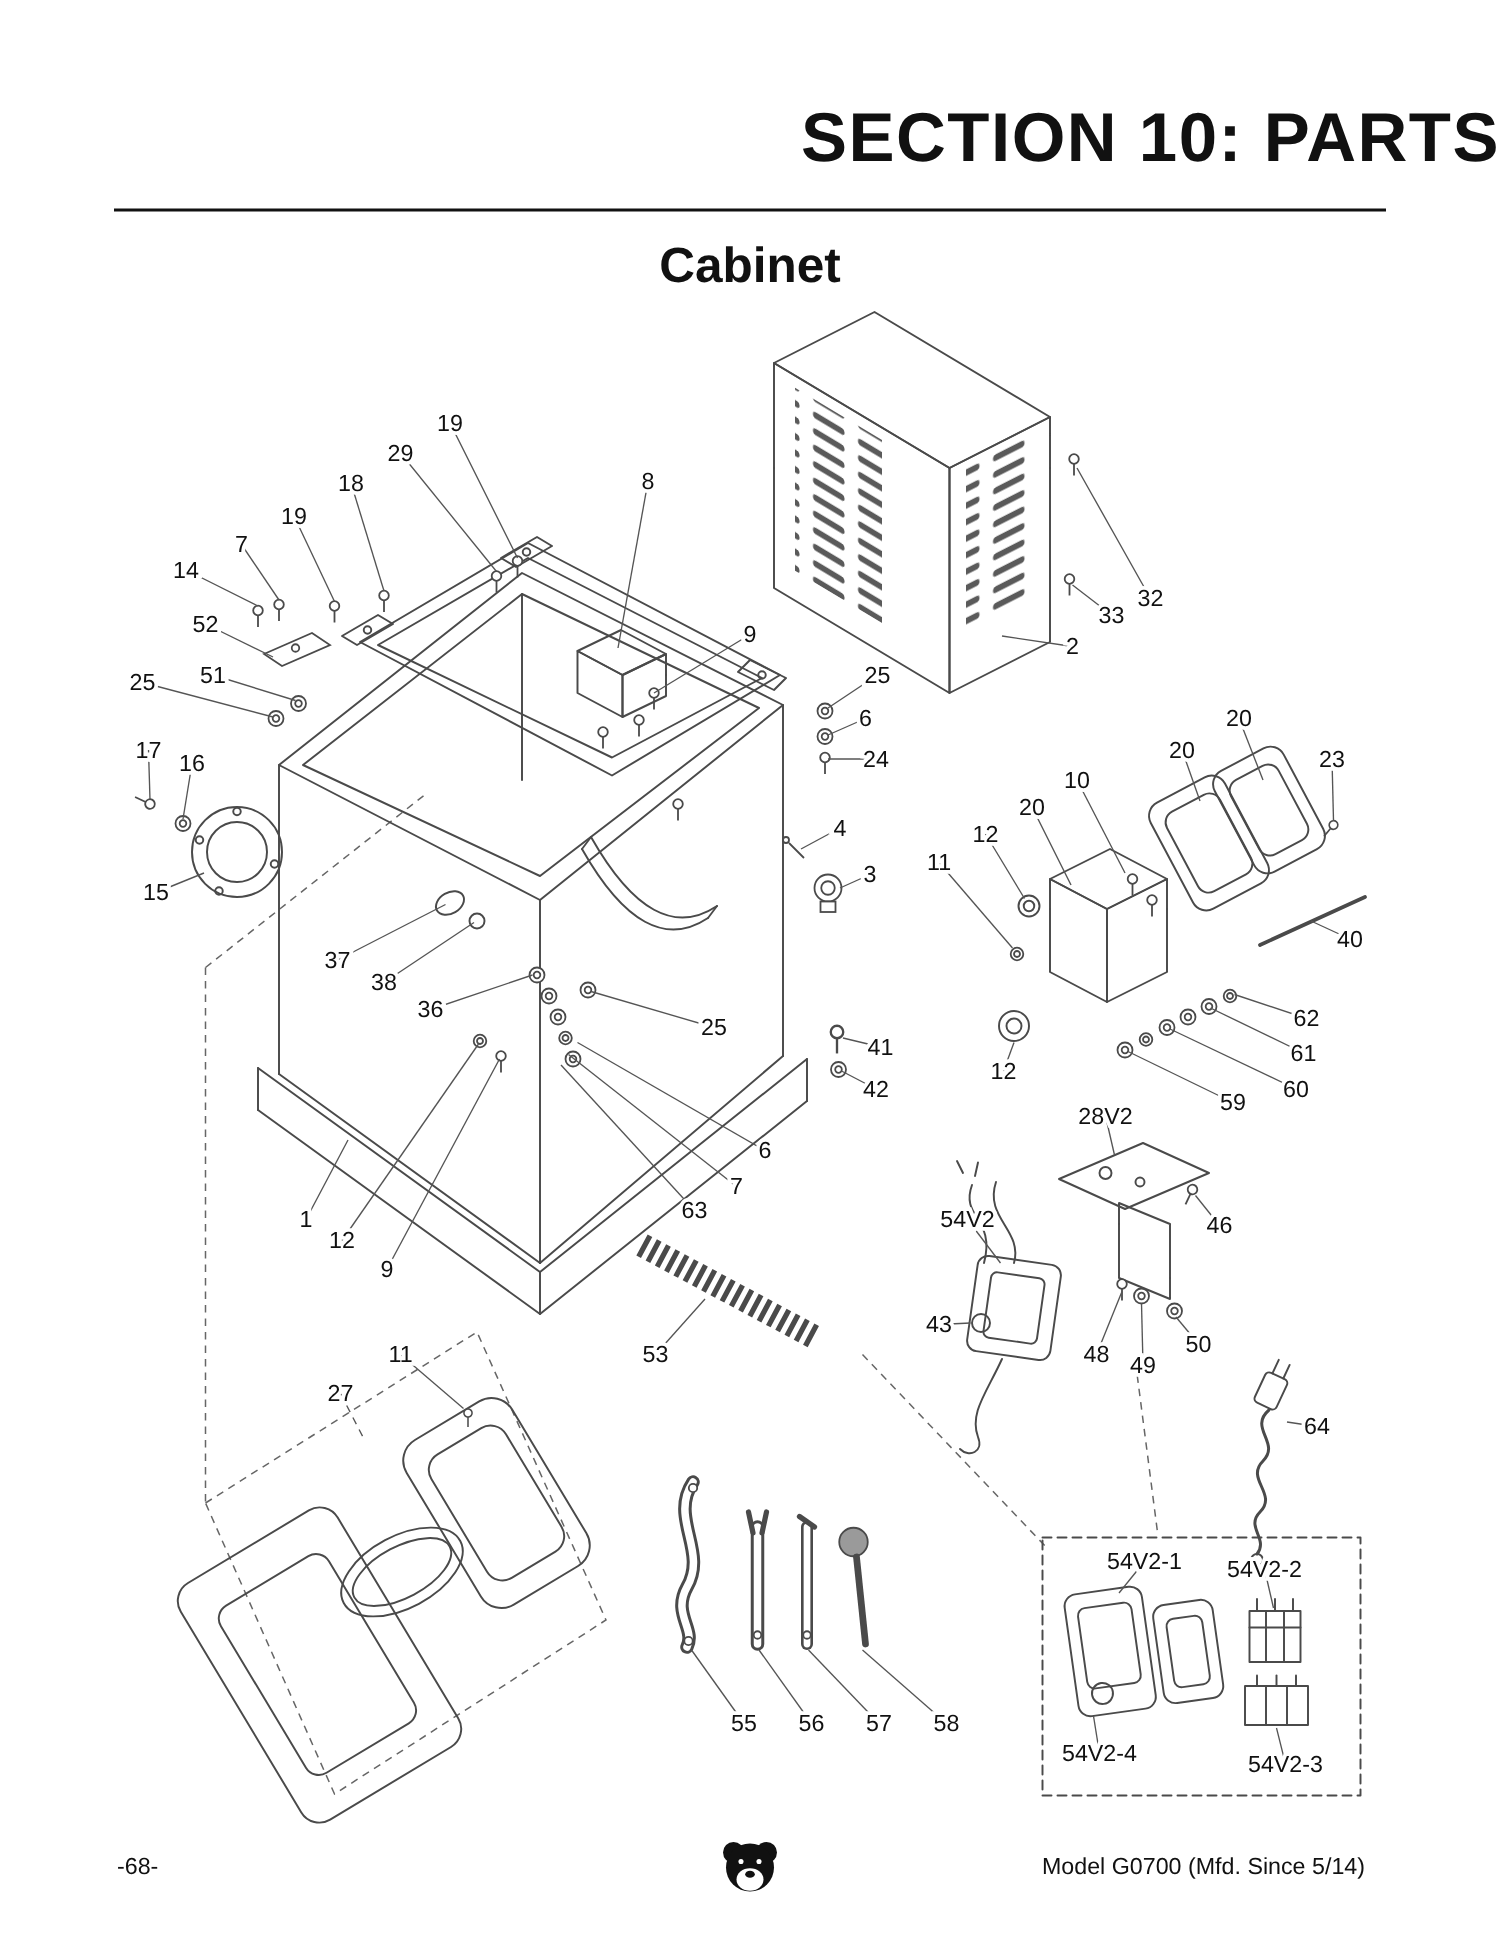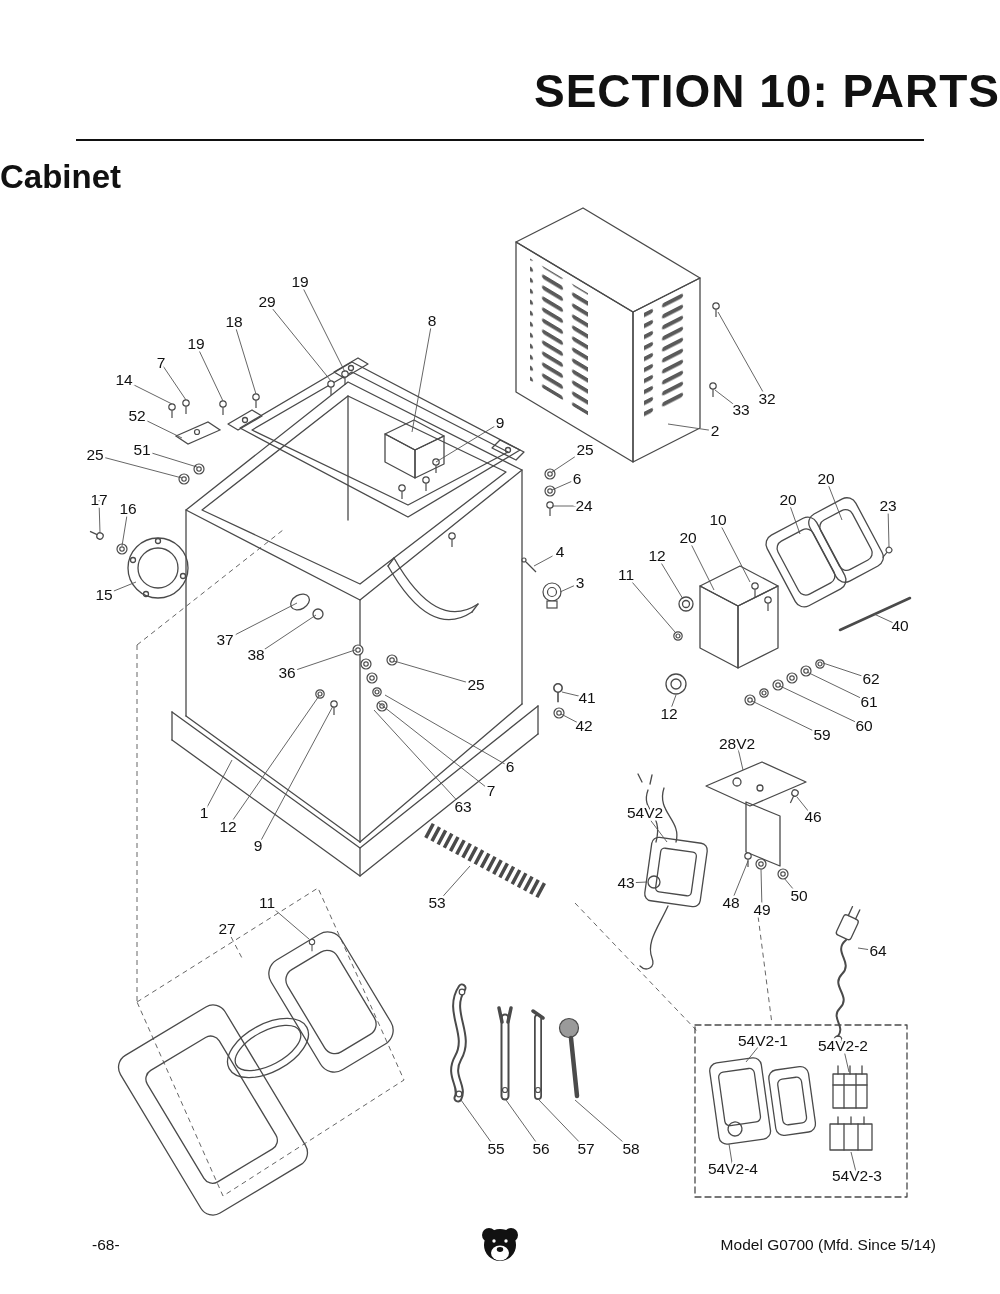--- a/index.html
+++ b/index.html
@@ -1,25 +1,25 @@
 <!DOCTYPE html>
 <html><head>
 <meta charset="utf-8">
 <style>
   html,body{margin:0;padding:0}
   body{width:1000px;height:1294px;background:#fff;font-family:"Liberation Sans",sans-serif;
        position:relative;overflow:hidden;color:#111}
   .title{position:absolute;top:64px;left:0;width:100%;text-align:right;
          font-size:46px;font-weight:bold;letter-spacing:1px;margin:0}
   .rule{position:absolute;top:139px;left:76px;width:848px;height:2px;background:#111}
-  .subtitle{position:absolute;top:158px;left:0;width:100%;
+  .subtitle{position:absolute;top:158px;left:0;width:100%;text-align:center;
             font-size:33px;font-weight:bold;margin:0}
   #diagram{position:absolute;left:0;top:0;width:1000px;height:1294px}
-  .footer-left{position:absolute;top:1236px;left:92px;font-size:15.5px}
-  .footer-right{position:absolute;top:1236px;right:64px;font-size:15.5px}
+  .footer-left{position:absolute;top:1236px;left:78px;font-size:15.5px}
+  .footer-right{position:absolute;top:1236px;right:90px;font-size:15.5px}
   .bear{position:absolute;top:1222px;left:476px}
   .callout{font-size:15.5px;fill:#111;text-anchor:middle;paint-order:stroke;stroke:#fff;stroke-width:5px}
   .leader{stroke:#555;stroke-width:0.9;fill:none}
   .draw{stroke:#4a4a4a;fill:none;stroke-width:1.3;stroke-linejoin:round;stroke-linecap:round}
   .fast{stroke:#4a4a4a;fill:#fff;stroke-width:1.2}
 </style>
 </head>
 <body>
 
 <h1 class="title">SECTION 10: PARTS</h1>

